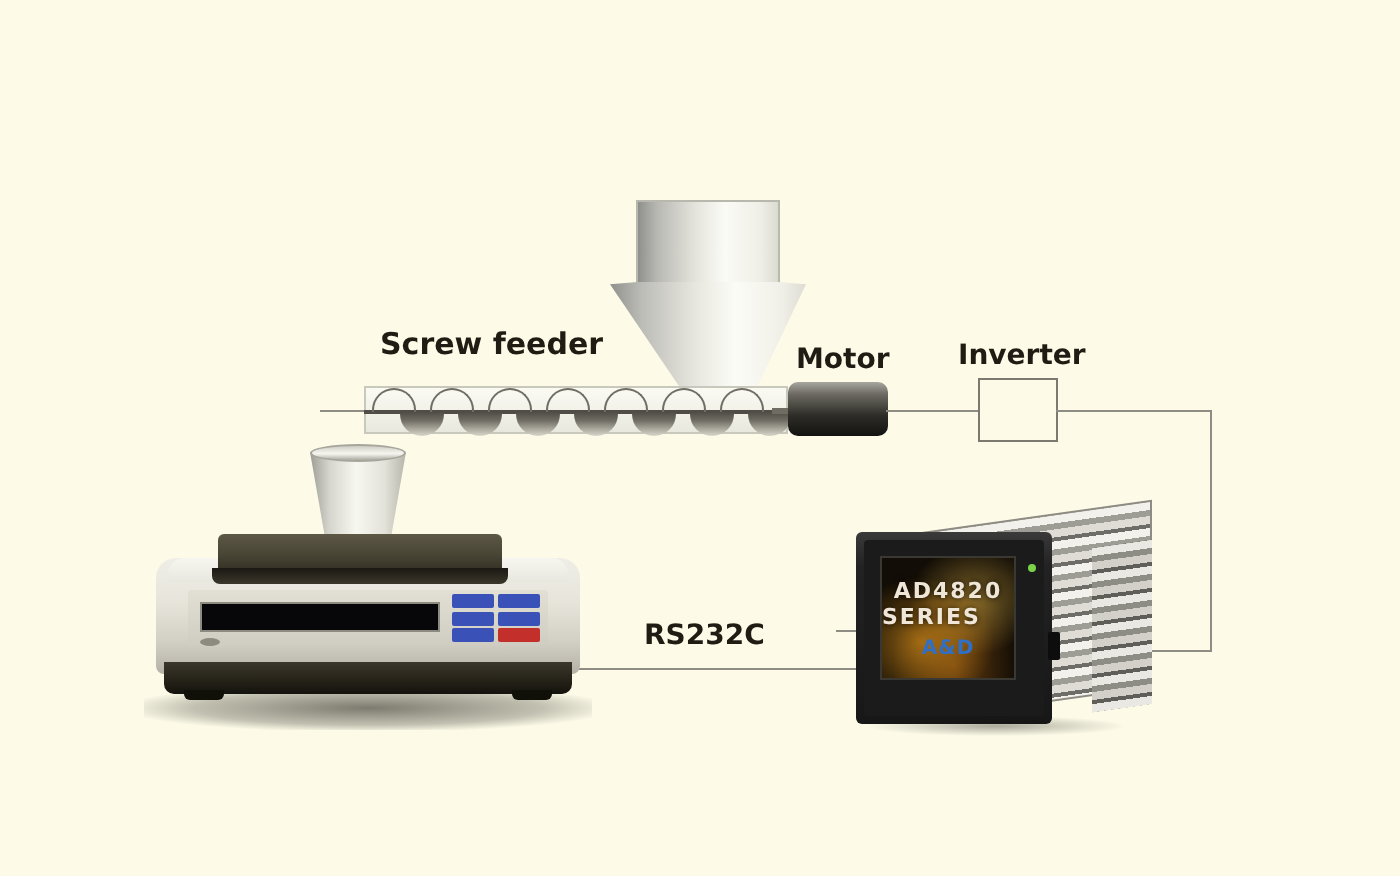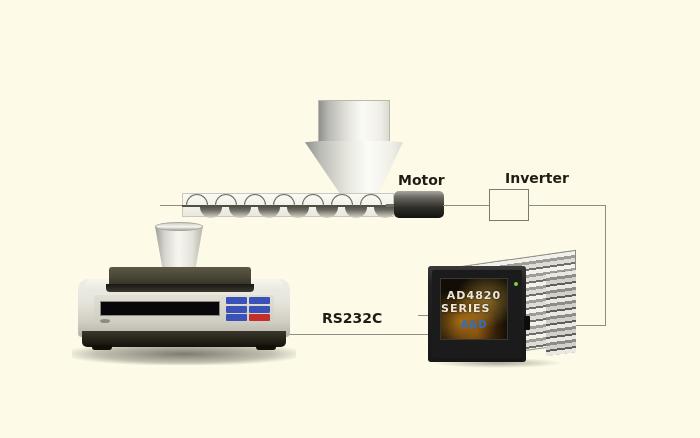--- a/index.html
+++ b/index.html
@@ -34,21 +34,21 @@
 
   
   .label{
     position:absolute;
     font-family:"DejaVu Sans", sans-serif;
     font-weight:bold;color:#201c14;
     white-space:nowrap;
   }
   #lbl-screw{left:190px;top:163px;font-size:15px;}
   #lbl-motor{left:398px;top:172px;font-size:14px;}
-  #lbl-inverter{left:505px;top:170px;font-size:14px;}
+  #lbl-inverter{left:479px;top:170px;font-size:14px;}
   #lbl-rs232{left:322px;top:310px;font-size:14px;}
 
   
   .wire{position:absolute;background:#8e8d84;}
   #wire-rs232{left:283px;top:334px;width:146px;height:1px;}
   #wire-motor-inv{left:443px;top:205px;width:48px;height:1px;}
   #wire-inv-right{left:528px;top:205px;width:78px;height:1px;}
   #wire-down{left:605px;top:205px;width:1px;height:121px;}
   #wire-to-dev{left:560px;top:325px;width:46px;height:1px;}
   #wire-dev-left{left:418px;top:315px;width:16px;height:1px;}
@@ -238,20 +238,21 @@
     position:absolute;left:6px;top:100px;width:128px;height:10px;
     background:radial-gradient(ellipse at 50% 50%, rgba(20,18,12,.35) 0%, rgba(20,18,12,0) 72%);
   }
 </style>
 </head>
 <body>
 
 <div id="stage">
 
 
+  <div class="label" id="lbl-screw">Screw feeder</div>
   <div class="label" id="lbl-motor">Motor</div>
   <div class="label" id="lbl-inverter">Inverter</div>
   <div class="label" id="lbl-rs232">RS232C</div>
 
   <div id="hopper">
     <div class="hopper-top"></div>
     <div class="hopper-cone"></div>
   </div>
 
   <div class="wire" id="wire-screw-left"></div>

